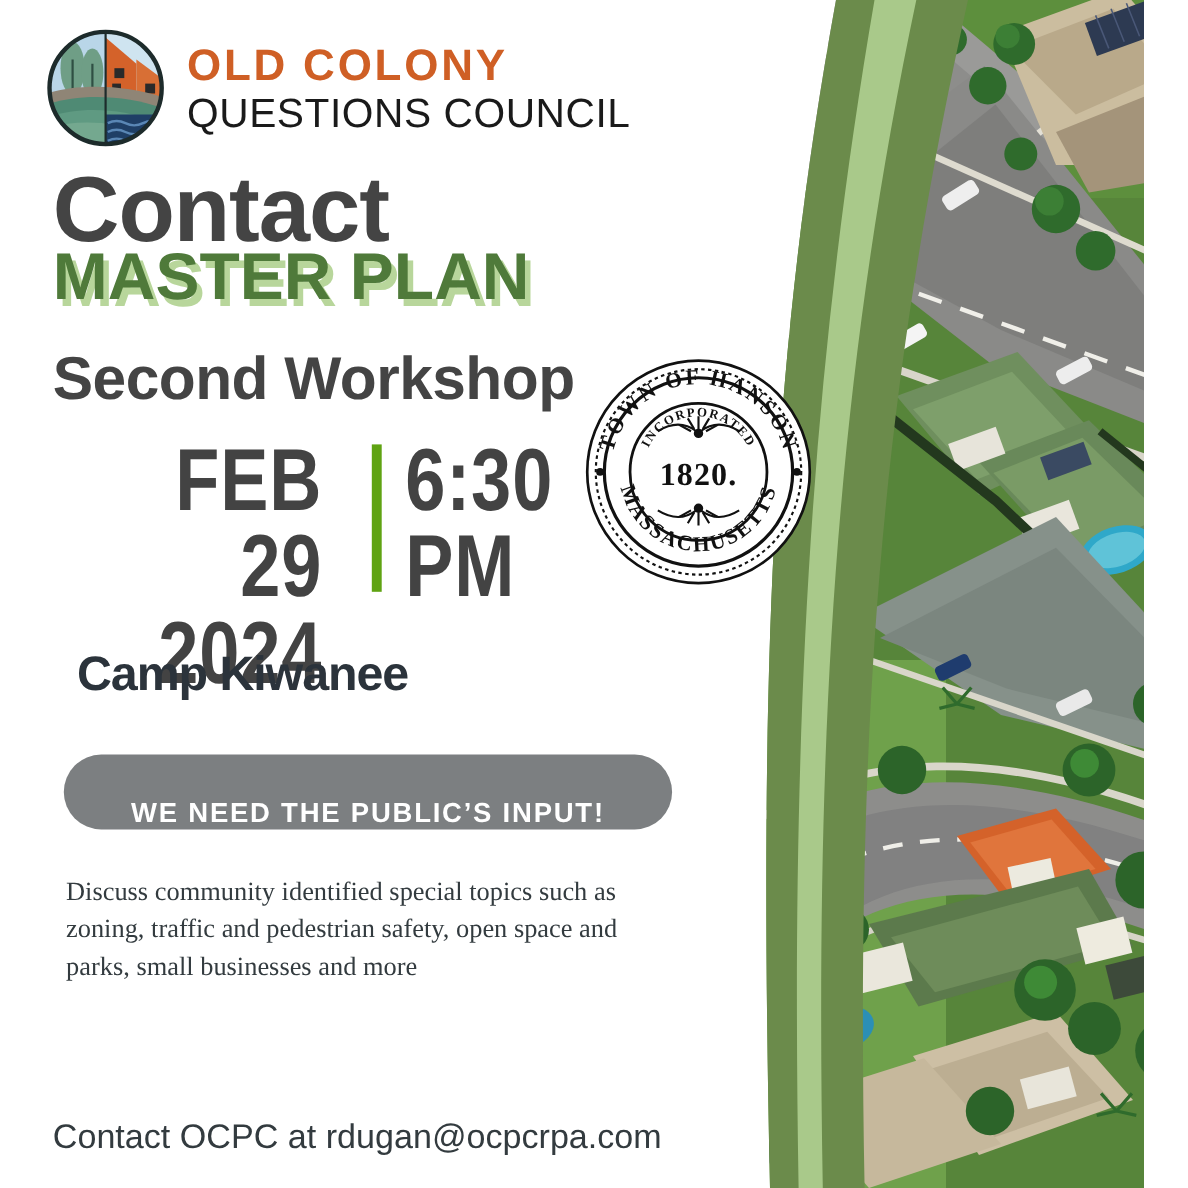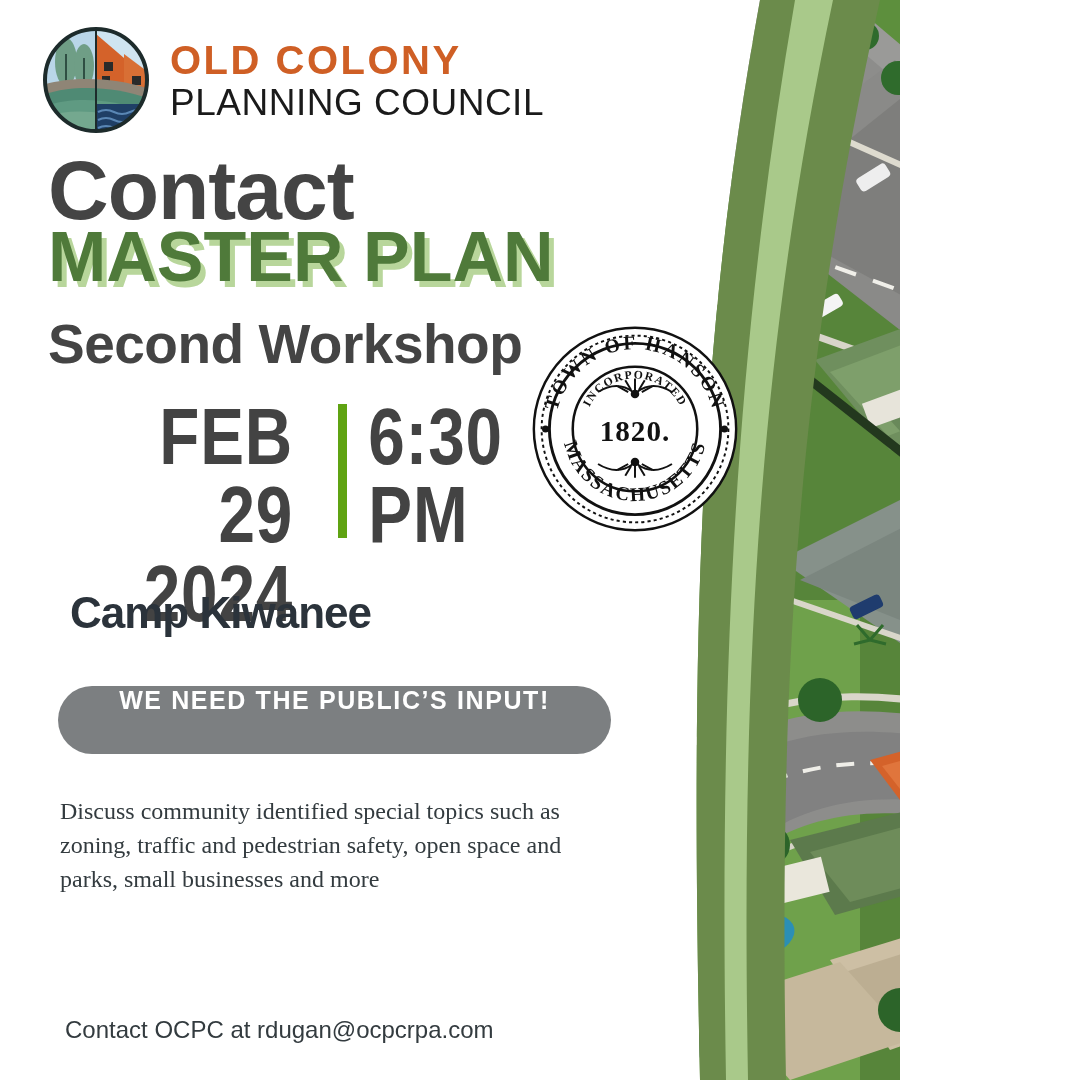--- a/index.html
+++ b/index.html
@@ -1,64 +1,64 @@
 <!DOCTYPE html>
 <html><head>
 <meta charset="utf-8">
 <style>
   html,body{margin:0;padding:0;background:#fff;}
   body{width:1080px;height:1080px;font-family:"Liberation Sans",sans-serif;}
-  .poster{position:relative;width:900px;height:1080px;overflow:hidden;background:#bef264;}
+  .poster{position:relative;width:1040px;height:1080px;overflow:hidden;background:#bef264;}
 
   
   .photo-wrap{position:absolute;top:0;left:0;width:1080px;height:1080px;}
   .photo{position:absolute;top:0;right:0;width:420px;height:1080px;}
 
   
   .curve{position:absolute;top:0;left:0;width:1080px;height:1080px;pointer-events:none;}
 
   
   .content{position:absolute;top:0;left:0;width:660px;height:1080px;}
 
   
   .logo-row{position:absolute;left:40px;top:24px;display:flex;align-items:center;}
   .logo-mark{width:112px;height:112px;flex:none;}
   .logo-text{margin-left:18px;line-height:1;}
   .logo-line1{font-size:40px;font-weight:700;letter-spacing:2.5px;color:#cf5f25;font-family:"Liberation Sans",sans-serif;}
   .logo-line2{font-size:37px;font-weight:400;letter-spacing:0.5px;color:#1a1a1a;margin-top:4px;font-family:"Liberation Sans",sans-serif;}
 
   
   .t-hanson{position:absolute;left:48px;top:148px;font-size:84px;font-weight:700;color:#444444;letter-spacing:-1px;line-height:1;}
-  .t-master{position:absolute;left:48px;top:222px;font-size:70px;font-weight:700;color:#4f7a3a;letter-spacing:0px;line-height:1;
+  .t-master{position:absolute;left:48px;top:222px;font-size:60px;font-weight:700;color:#4f7a3a;letter-spacing:0px;line-height:1;
             text-shadow:5px 6px 0 #b8d69b;}
   .t-sub{position:absolute;left:48px;top:312px;font-size:55px;font-weight:700;color:#444444;letter-spacing:-0.5px;}
 
   
   .datebox{position:absolute;left:88px;top:398px;width:420px;}
   .daterow{display:flex;align-items:flex-start;justify-content:flex-start;}
   .dcol{font-size:80px;font-weight:700;color:#434343;line-height:0.98;
         font-family:"Liberation Sans Narrow","Liberation Sans",sans-serif;
         transform:scaleX(0.82);transform-origin:left top;letter-spacing:1px;}
   .dleft{width:250px;text-align:right;}
   .dright{width:200px;text-align:left;padding-left:26px;}
   .divider{width:9px;background:#5fa312;margin:6px 0 0 0;height:134px;flex:none;}
   .dstack{display:flex;flex-direction:column;}
 
   .t-venue{position:absolute;left:70px;top:588px;font-size:44px;font-weight:700;color:#2b333b;letter-spacing:-1px;}
 
   
   .pill{position:absolute;left:58px;top:686px;width:553px;height:68px;background:#7c7f81;border-radius:34px;
-        display:flex;align-items:flex-start;justify-content:center;}
+        display:flex;align-items:flex-end;justify-content:center;}
   .pill span{color:#ffffff;font-size:25px;font-weight:700;letter-spacing:1.6px;}
 
   
   .body-copy{position:absolute;left:60px;top:794px;width:540px;font-size:24px;line-height:1.42;color:#333b3f;font-weight:400;font-family:Liberation Serif, serif;}
 
   .q-title{position:absolute;left:48px;top:968px;font-size:38px;font-weight:700;color:#4f7a3a;letter-spacing:-0.3px;}
-  .q-contact{position:absolute;left:65px;top:1016px;font-size:24px;color:#333b3f;font-weight:400;}
+  .q-contact{position:absolute;left:48px;top:1016px;font-size:31px;color:#333b3f;font-weight:400;}
 
   
   .seal{position:absolute;left:528px;top:322px;width:214px;height:214px;}
 </style>
 </head>
 <body>
 
 <div class="poster">
 
   <div class="photo-wrap">
@@ -260,21 +260,21 @@
             <path d="M58,88 q8,-4 16,0 t16,0 t16,0"></path>
             <path d="M58,96 q8,-4 16,0 t16,0 t16,0"></path>
             <path d="M58,104 q8,-4 16,0 t16,0 t16,0"></path>
           </g>
         </g>
         <circle cx="56" cy="56" r="51" fill="none" stroke="#1d2b2b" stroke-width="4"></circle>
         <line x1="56" y1="6" x2="56" y2="106" stroke="#1d2b2b" stroke-width="2"></line>
       </svg>
       <div class="logo-text">
         <div class="logo-line1">OLD COLONY</div>
-        <div class="logo-line2">PLANNING COUNCIL</div>
+        <div class="logo-line2">QUESTIONS COUNCIL</div>
       </div>
     </div>
 
     <div class="t-hanson">Contact</div>
     <div class="t-master">MASTER PLAN</div>
     <div class="t-sub">Second Workshop</div>
 
     <div class="datebox">
       <div class="daterow">
         <div class="dstack" style="width:255px;">

